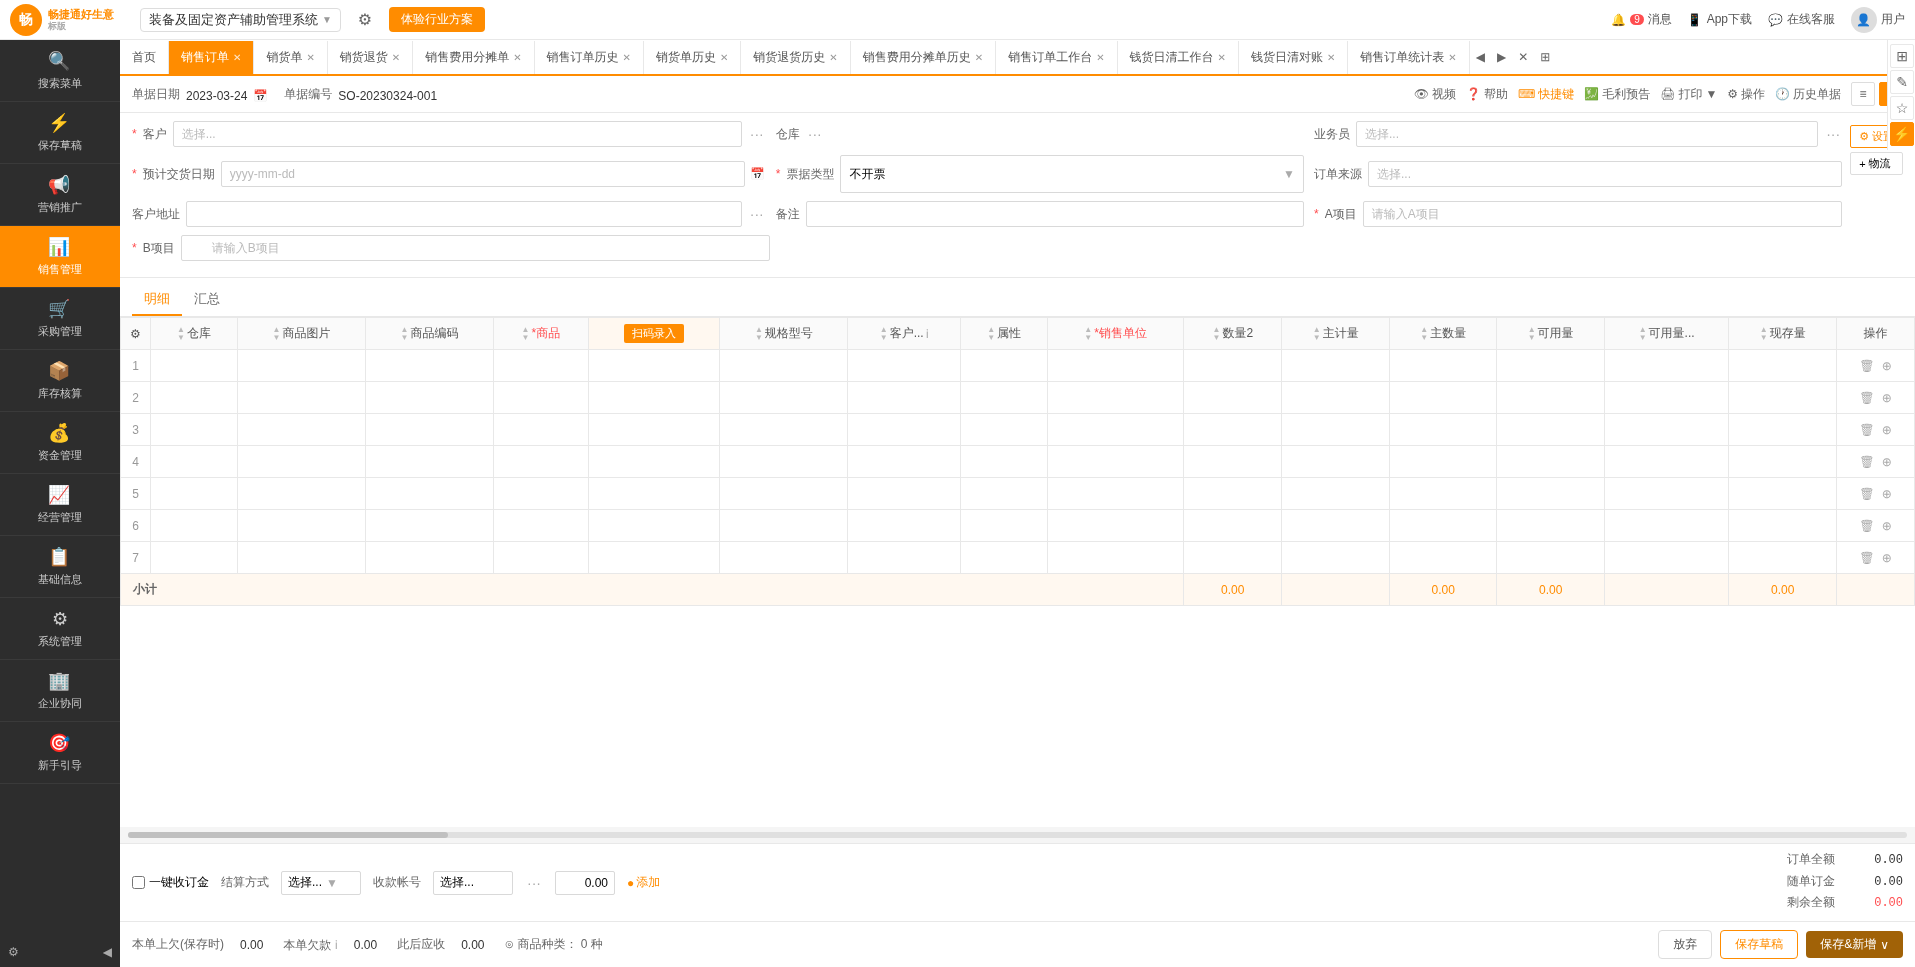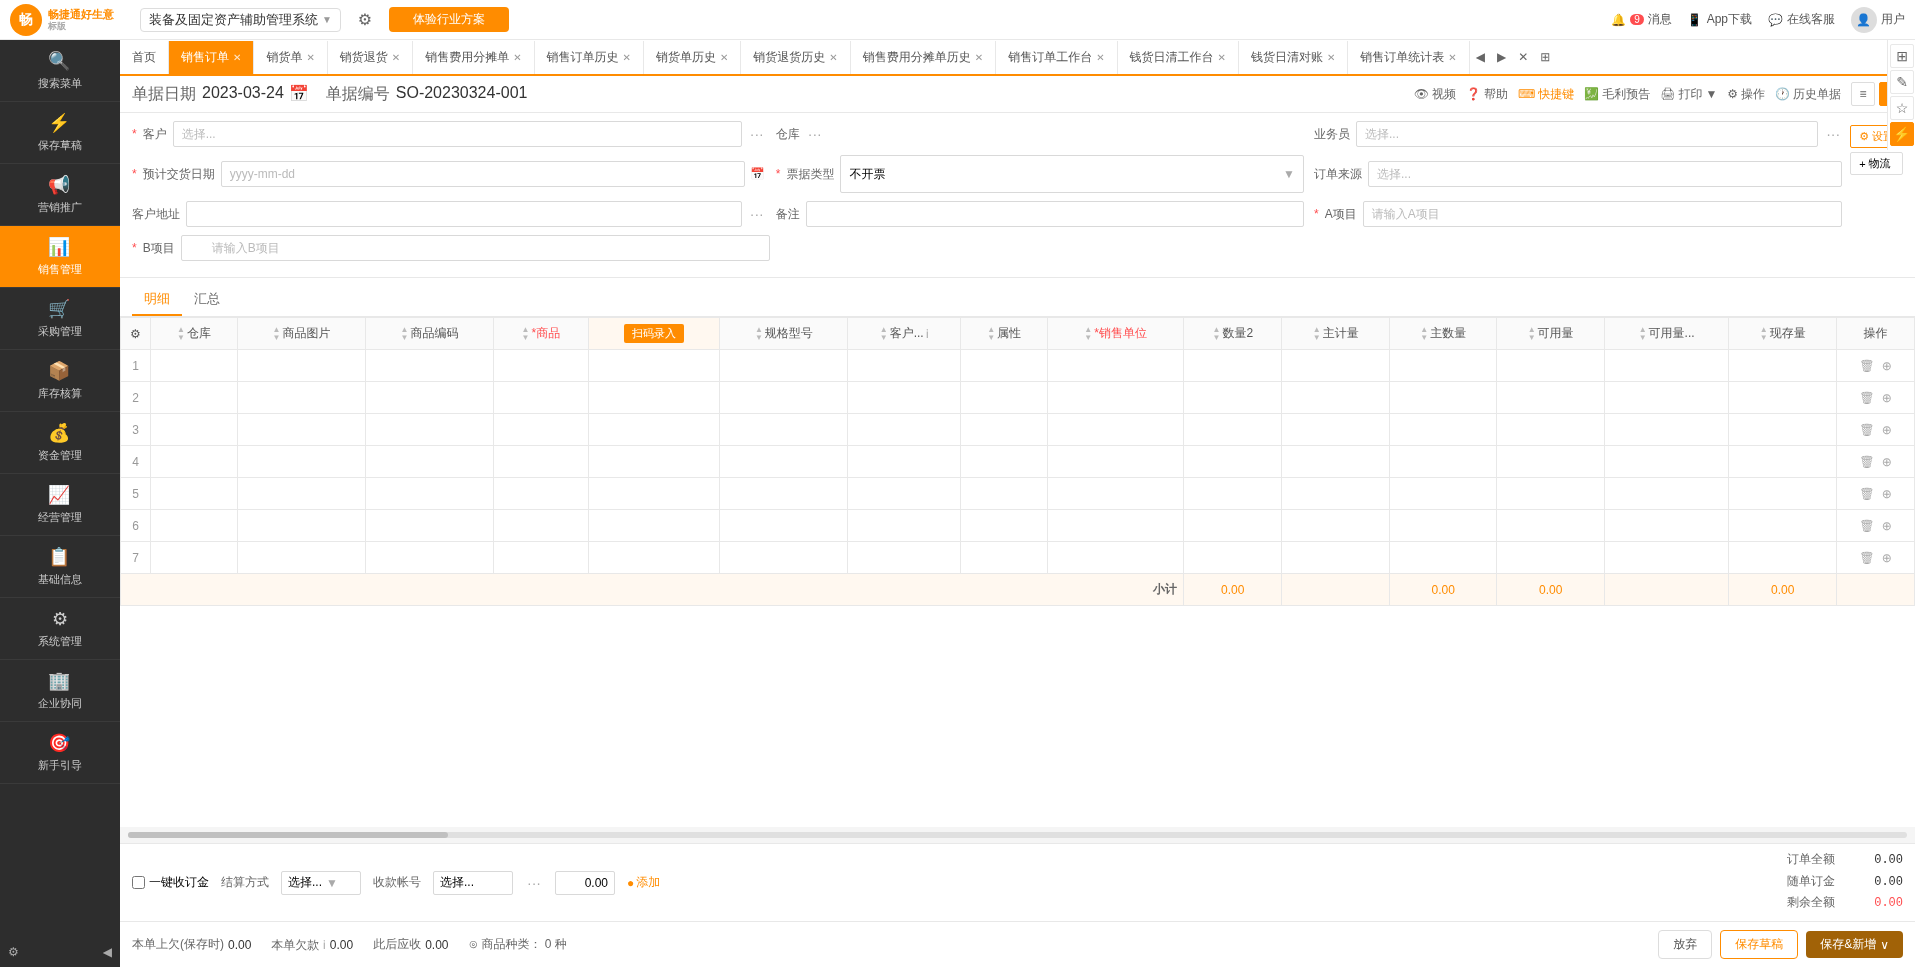--- a/index.html
+++ b/index.html
@@ -10,21 +10,21 @@
       display: flex; align-items: center; height: 40px;
       background: #fff; border-bottom: 1px solid #e8e8e8;
       padding: 0 10px; gap: 10px;
     }
     .logo-area { display: flex; align-items: center; gap: 6px; width: 120px; }
     .logo-icon { width: 32px; height: 32px; background: #ff8c00; border-radius: 50%; display: flex; align-items: center; justify-content: center; color: white; font-size: 14px; font-weight: bold; }
     .logo-text { color: #ff8c00; font-size: 11px; font-weight: bold; line-height: 1.2; }
     .system-name { display: flex; align-items: center; gap: 4px; color: #333; font-size: 13px; border: 1px solid #ddd; border-radius: 4px; padding: 2px 8px; cursor: pointer; }
     .system-name .arrow { font-size: 10px; color: #999; }
     .gear-btn { width: 28px; height: 28px; display: flex; align-items: center; justify-content: center; cursor: pointer; color: #666; font-size: 16px; }
-    .trial-btn { background: #ff8c00; color: white; border: none; border-radius: 4px; padding: 4px 24px; cursor: pointer; font-size: 12px; }
+    .trial-btn { background: #ff8c00; color: white; border: none; border-radius: 4px; padding: 4px 12px; cursor: pointer; font-size: 12px; }
     .top-right { margin-left: auto; display: flex; align-items: center; gap: 16px; color: #555; font-size: 12px; }
     .top-right-item { display: flex; align-items: center; gap: 4px; cursor: pointer; }
     .badge { background: #ff4d4f; color: white; border-radius: 10px; padding: 0 4px; font-size: 10px; }
     .avatar { width: 26px; height: 26px; background: #ddd; border-radius: 50%; display: flex; align-items: center; justify-content: center; color: #888; }
 
     
     .sidebar {
       position: absolute; left: 0; top: 40px; bottom: 0; width: 120px;
       background: #2d2d2d; display: flex; flex-direction: column;
     }
@@ -59,21 +59,21 @@
     .tab-nav-btn { padding: 8px 6px; cursor: pointer; color: #666; font-size: 12px; }
 
     
     .content-area { flex: 1; overflow: hidden; background: #f5f5f5; display: flex; flex-direction: column; }
 
     
     .form-header {
       background: #fff; padding: 6px 12px; display: flex; align-items: center;
       border-bottom: 1px solid #e8e8e8; gap: 16px;
     }
-    .form-header-item { display: flex; align-items: flex-start; gap: 6px; font-size: 16px; }
+    .form-header-item { display: flex; align-items: flex-end; gap: 6px; font-size: 12px; }
     .form-header-label { color: #666; }
     .form-header-value { color: #333; font-weight: 500; }
     .form-header-actions { margin-left: auto; display: flex; align-items: center; gap: 10px; font-size: 12px; color: #666; }
     .action-link { display: flex; align-items: center; gap: 3px; cursor: pointer; color: #666; }
     .action-link.orange { color: #ff8c00; }
     .view-btns { display: flex; gap: 4px; }
     .view-btn { width: 24px; height: 24px; border: 1px solid #ddd; border-radius: 2px; display: flex; align-items: center; justify-content: center; cursor: pointer; color: #666; }
     .view-btn.active { background: #ff8c00; color: white; border-color: #ff8c00; }
 
     
@@ -134,21 +134,21 @@
     .footer-summary { margin-left: auto; text-align: right; font-size: 12px; line-height: 1.8; }
     .summary-row { display: flex; justify-content: flex-end; gap: 8px; font-family: Liberation Mono, monospace; }
     .summary-label { color: #666; }
     .summary-value { color: #333; min-width: 60px; text-align: right; }
 
     
     .bottom-bar {
       background: #fff; border-top: 1px solid #e8e8e8; padding: 8px 12px;
       display: flex; align-items: center; gap: 20px; font-size: 12px;
     }
-    .bottom-info { color: #666; display: flex; align-items: center; gap: 4px; }
+    .bottom-info { color: #666; display: flex; align-items: center; gap: 16px; }
     .bottom-actions { margin-left: auto; display: flex; align-items: center; gap: 8px; }
     .btn-discard { border: 1px solid #ddd; background: #fff; border-radius: 4px; padding: 5px 14px; cursor: pointer; font-size: 12px; color: #555; }
     .btn-save { border: 1px solid #ff8c00; background: #fff; color: #ff8c00; border-radius: 4px; padding: 5px 14px; cursor: pointer; font-size: 12px; }
     .btn-save-new { background: #a16207; color: white; border: none; border-radius: 4px; padding: 5px 14px; cursor: pointer; font-size: 12px; display: flex; align-items: center; gap: 4px; }
     .product-count { color: #666; }
 
     
     .right-float { position: absolute; right: 0; top: 40px; width: 28px; display: flex; flex-direction: column; gap: 2px; background: #fff; border-left: 1px solid #e8e8e8; padding: 4px 2px; }
     .right-float-btn { width: 24px; height: 24px; display: flex; align-items: center; justify-content: center; cursor: pointer; color: #666; font-size: 14px; border: 1px solid #e8e8e8; border-radius: 2px; }
   </style>
@@ -740,21 +740,21 @@
     <td></td>
     <td></td>
     <td>
       <span style="cursor:pointer;color:#aaa;margin-right:4px;">🗑</span>
       <span style="cursor:pointer;color:#aaa;">⊕</span>
     </td>
   </tr>
           </tbody>
         <tbody>
             <tr class="subtotal-row">
-          <td colspan="10" style="text-align:right; padding-left:24px;">
+          <td colspan="10" style="text-align:left; padding-left:12px;">
             <span class="subtotal-label">小计</span>
           </td>
           <td>0.00</td>
           <td></td>
           <td>0.00</td>
           <td>0.00</td>
           <td></td>
           <td>0.00</td>
           <td></td>
         </tr>

